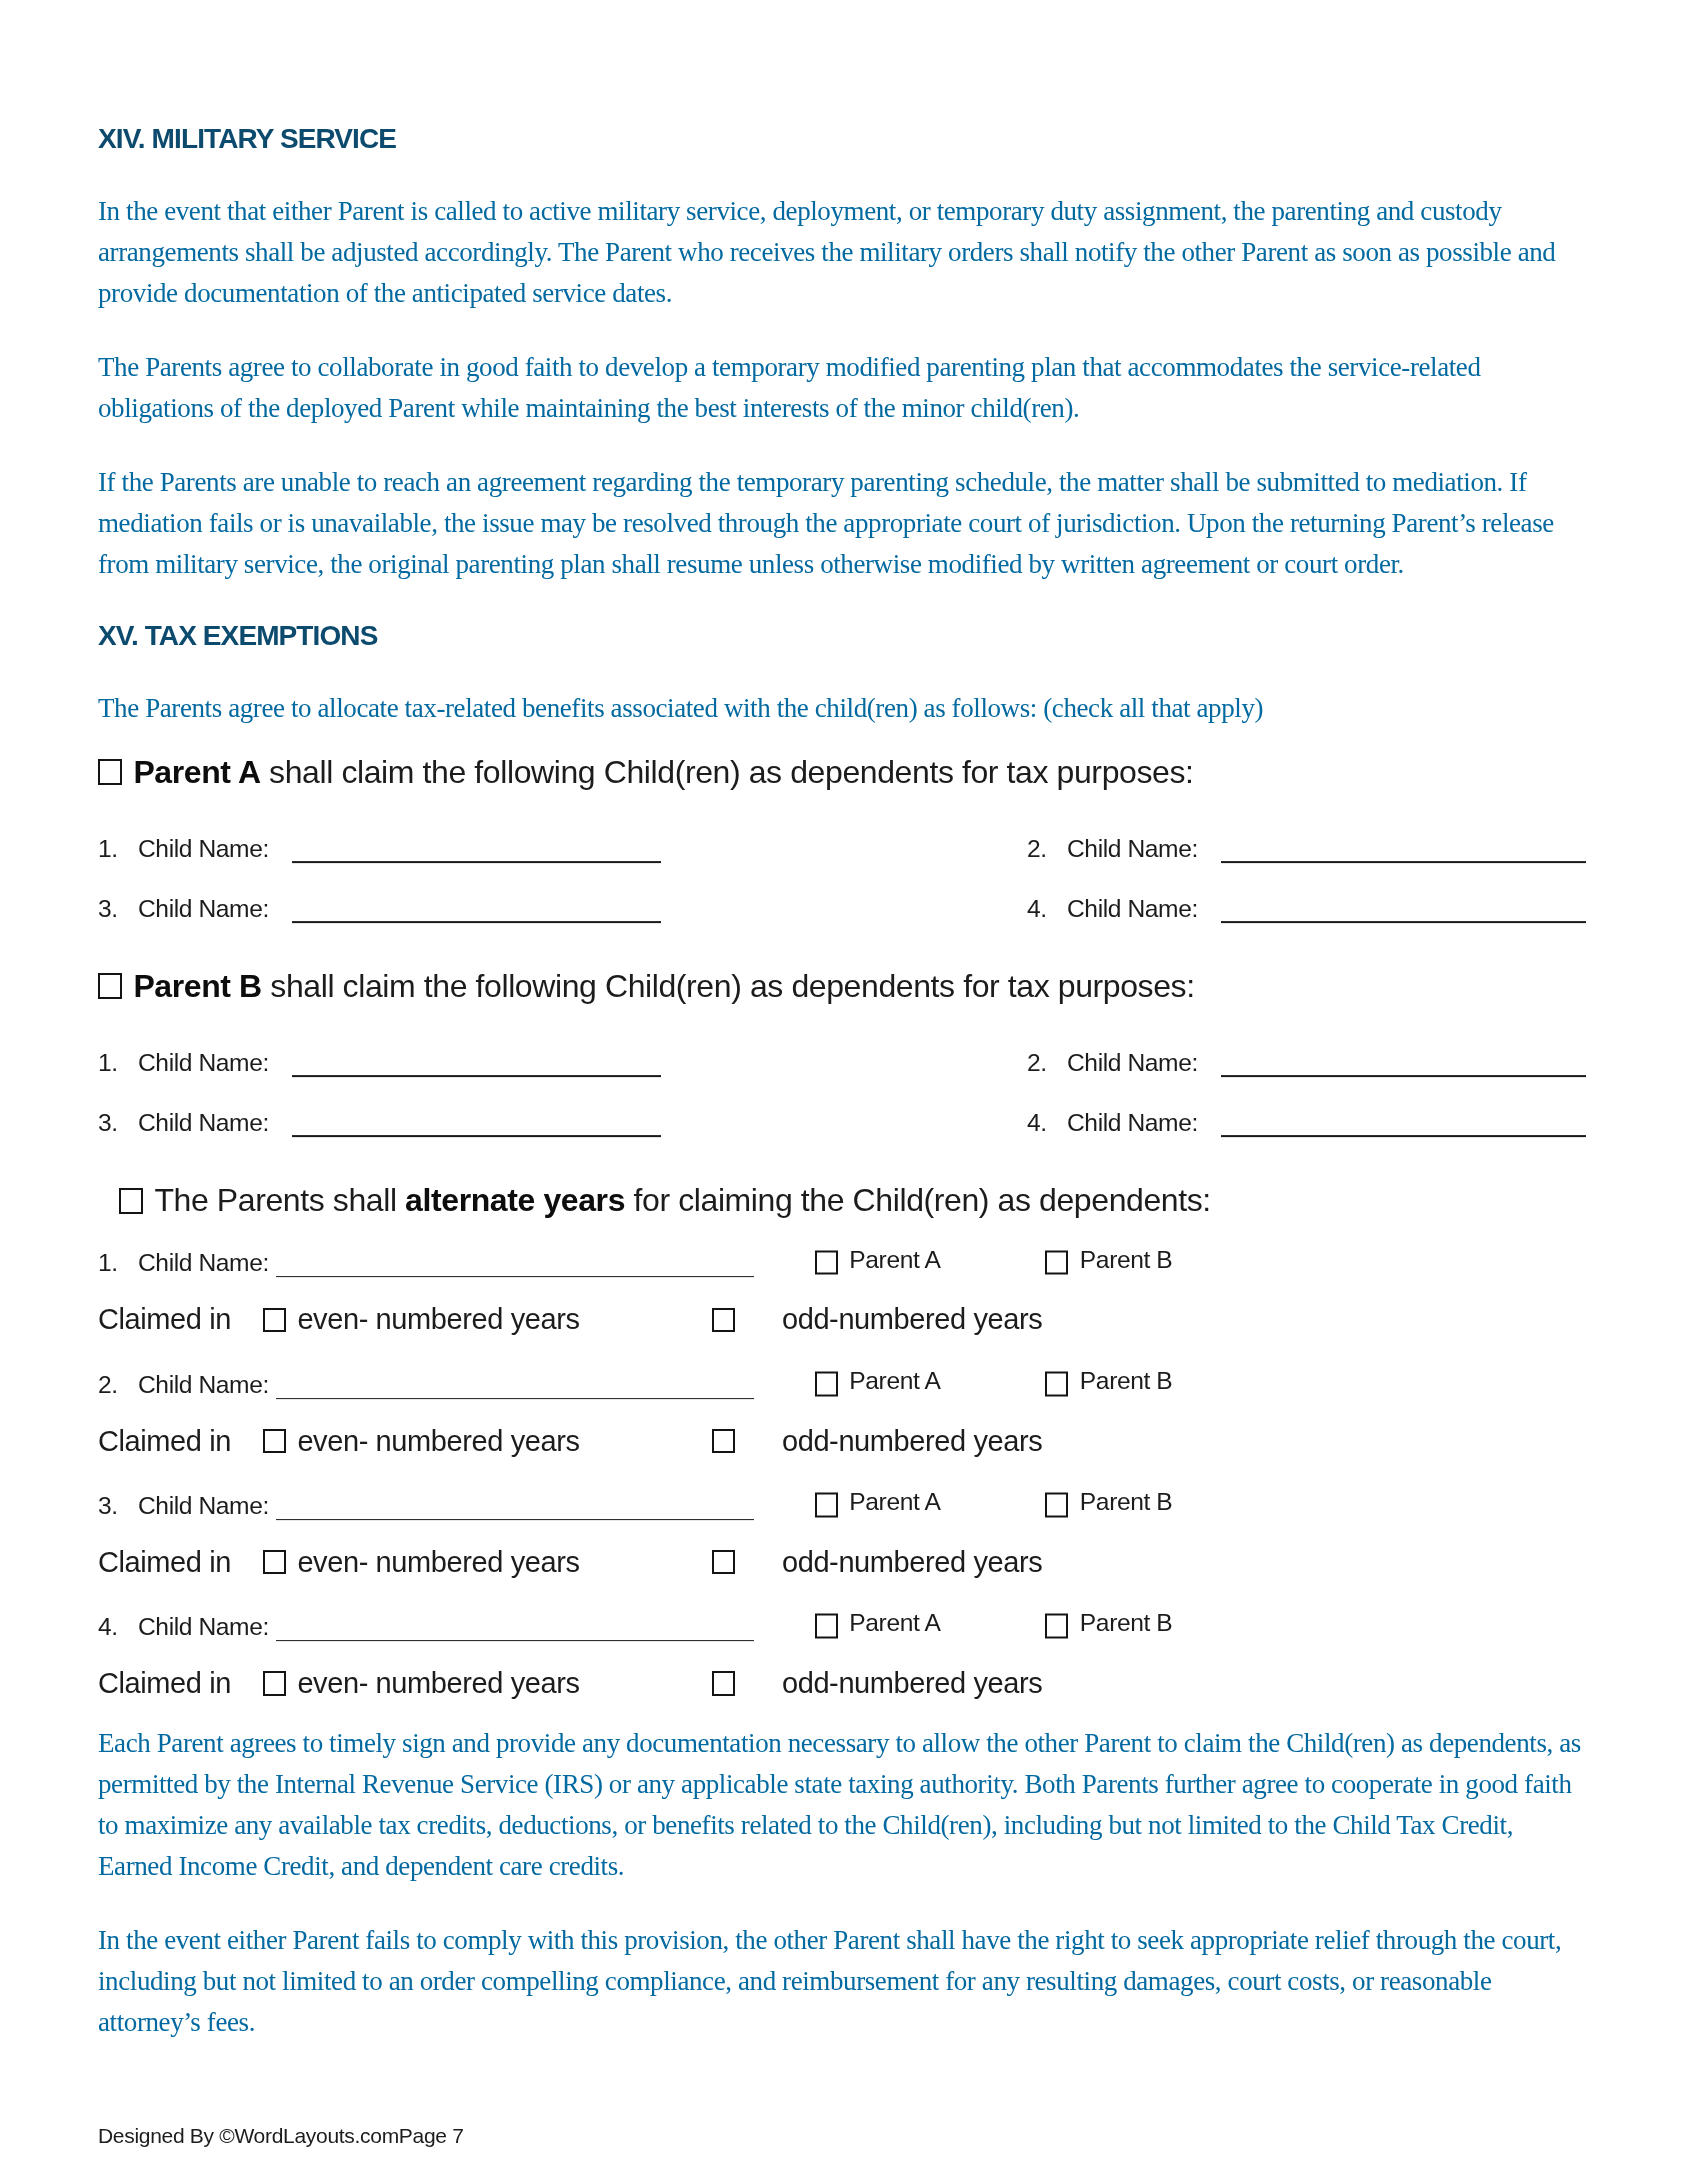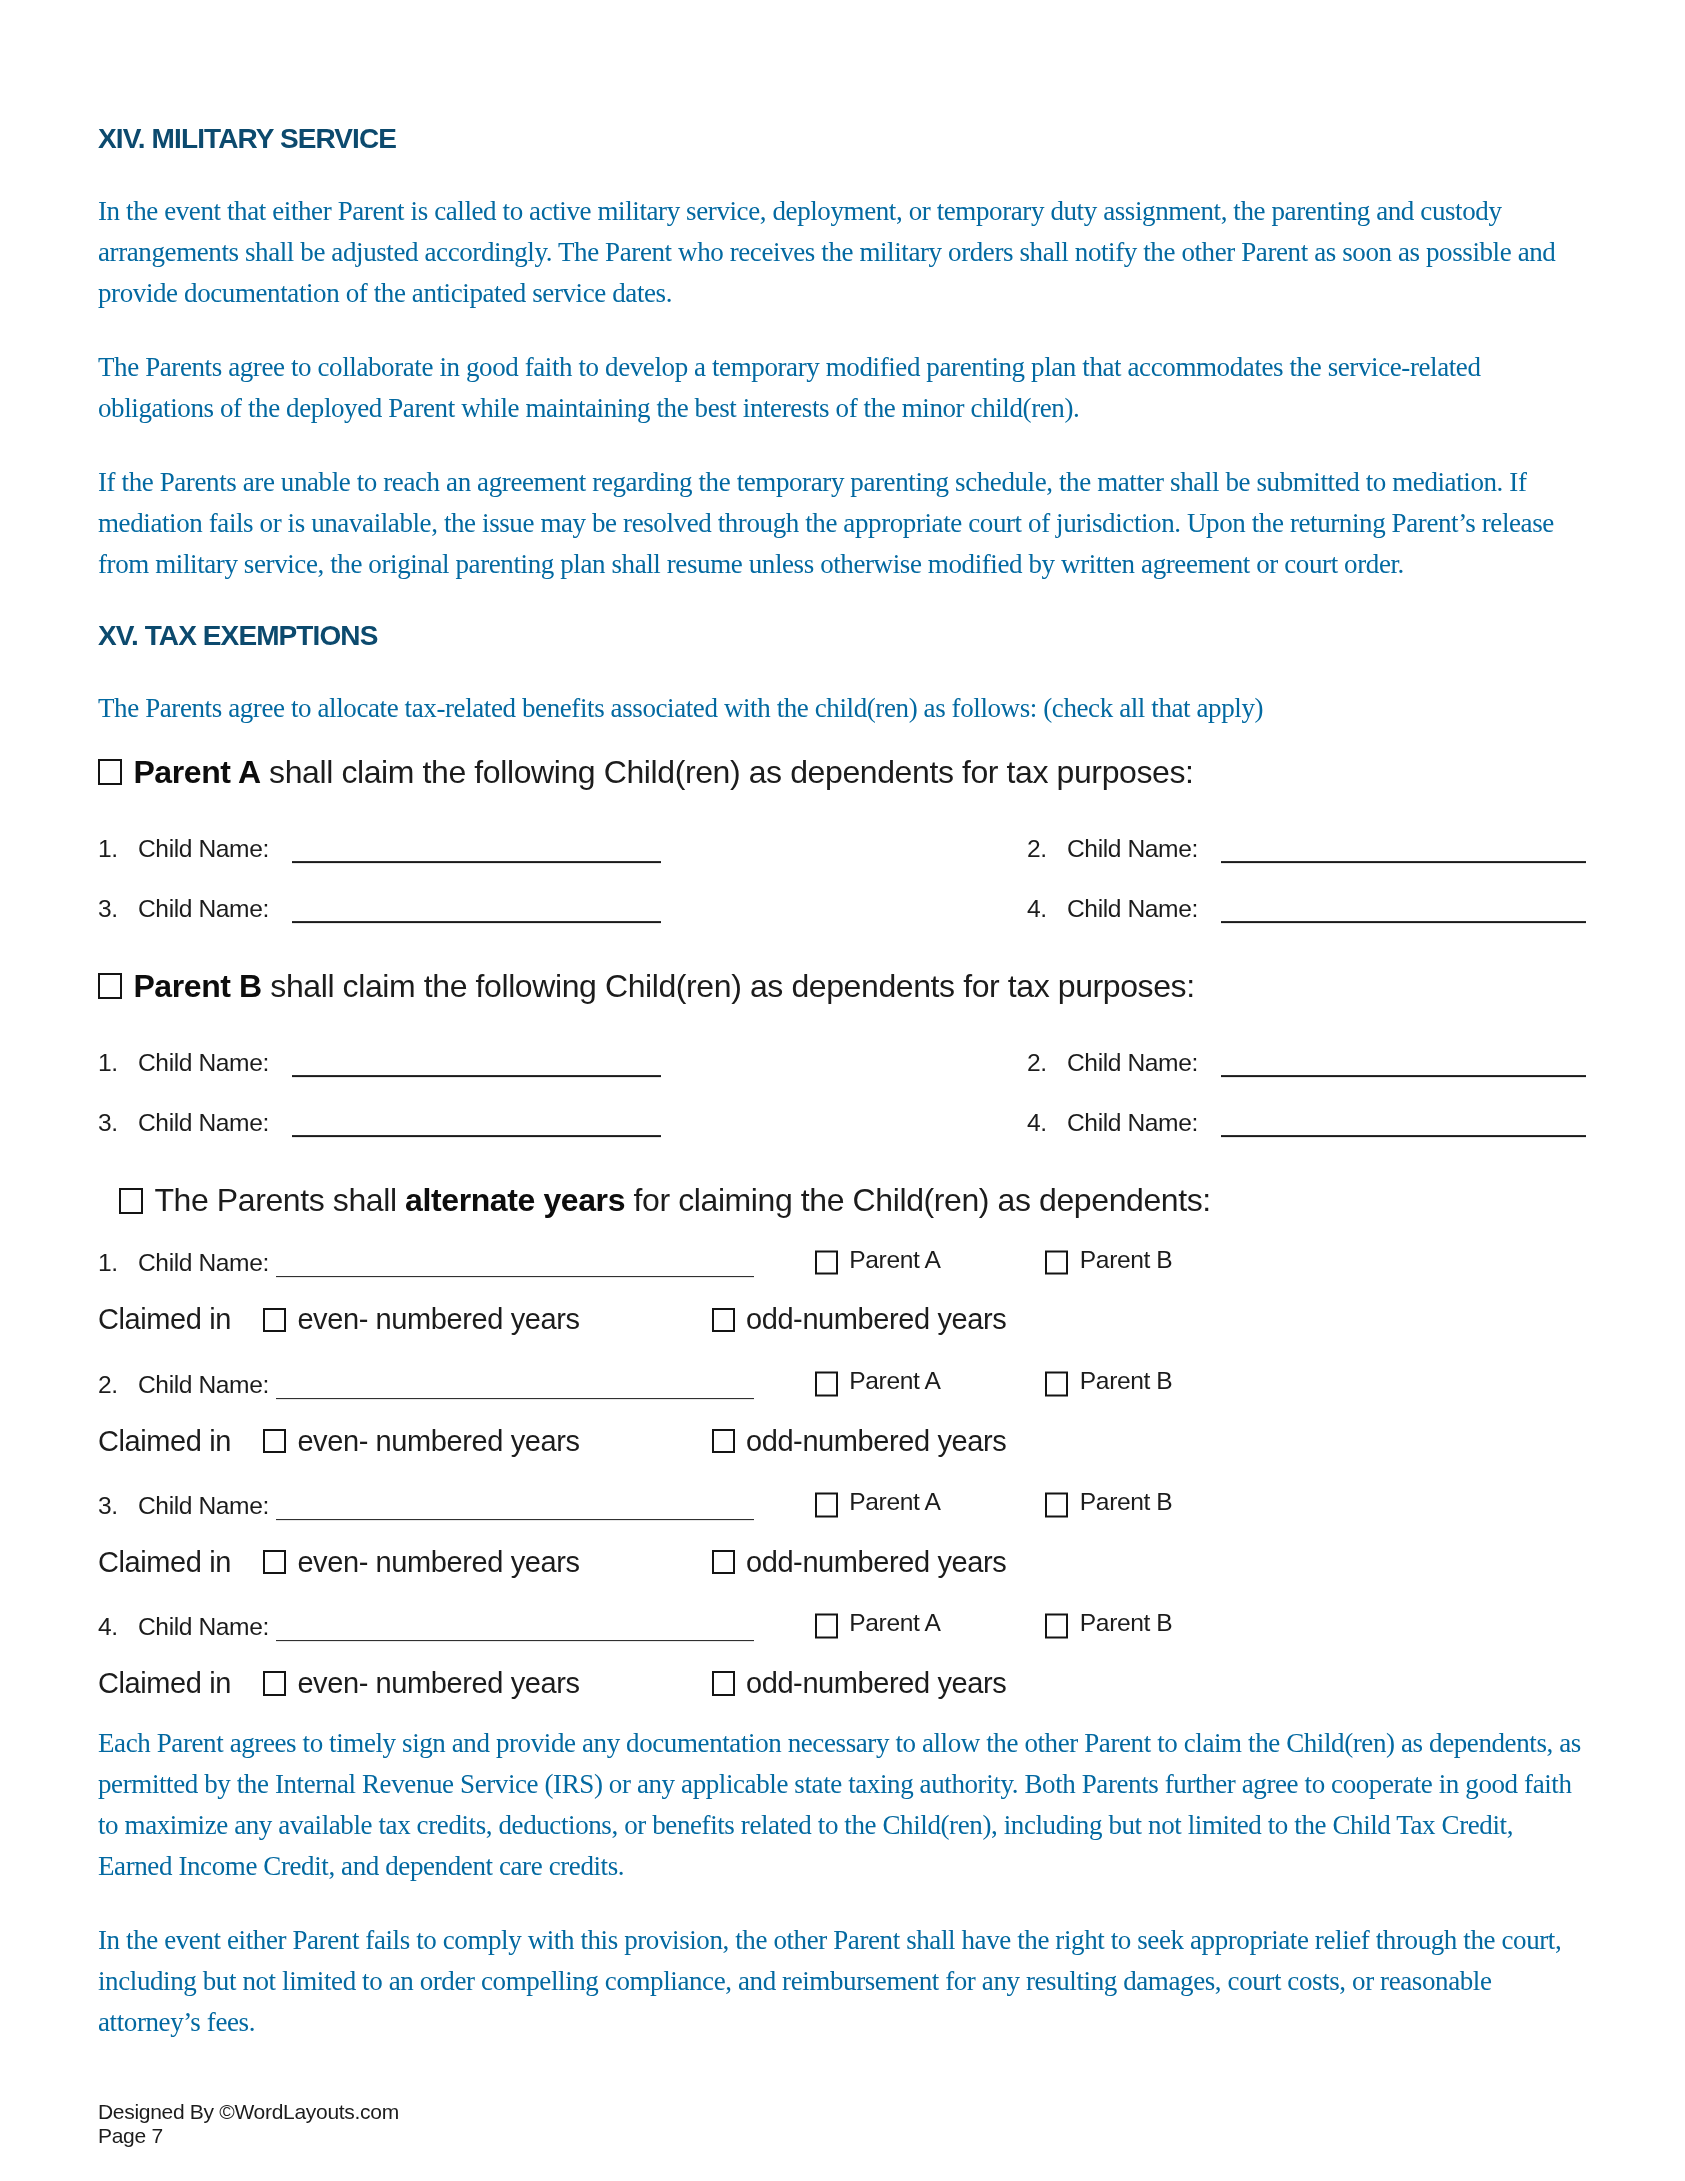--- a/index.html
+++ b/index.html
@@ -116,35 +116,34 @@
   .alt-top .opt.pb { margin-left: 105px; }
   .alt-bottom {
     display: flex;
     align-items: center;
     font-size: 29px;
     letter-spacing: -0.4px;
     line-height: 41px;
     margin: 0 0 19.3px 0;
   }
   .alt-bottom .opt.even { margin-left: 32px; }
-  .alt-bottom .opt.odd { margin-left: 132px; }
+  .alt-bottom .opt.odd { margin-left: 132px; gap: 36px; }
   .alt-bottom .opt .cb { transform: none; }
   .closing-start { margin-top: 14px; }
 
   .footer {
     position: absolute;
     left: 98px;
     right: 98px;
     bottom: 33px;
     display: flex;
     justify-content: flex-start;
     font-size: 21px;
     letter-spacing: -0.3px;
     color: #1c1c1c;
-    flex-direction: column;
   }
 </style>
 </head>
 <body>
 
 <div class="page">
 
   <div class="heading">XIV. MILITARY SERVICE</div>
 
   <p class="para">In the event that either Parent is called to active military service, deployment, or temporary duty assignment, the parenting and custody arrangements shall be adjusted accordingly. The Parent who receives the military orders shall notify the other Parent as soon as possible and provide documentation of the anticipated service dates.</p>

